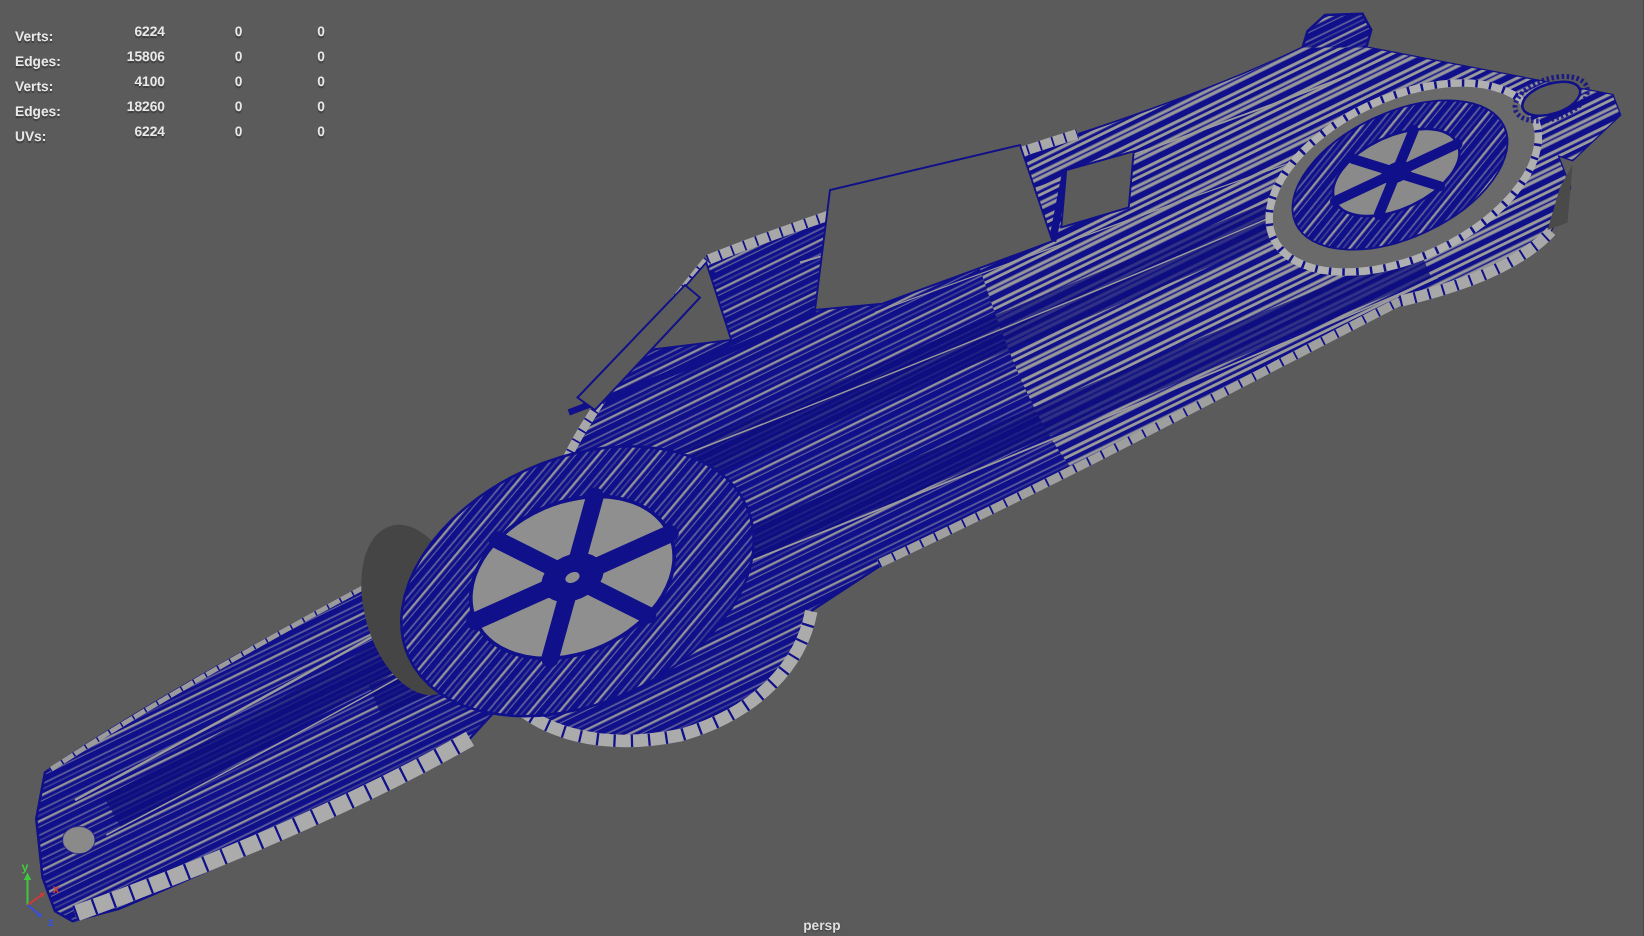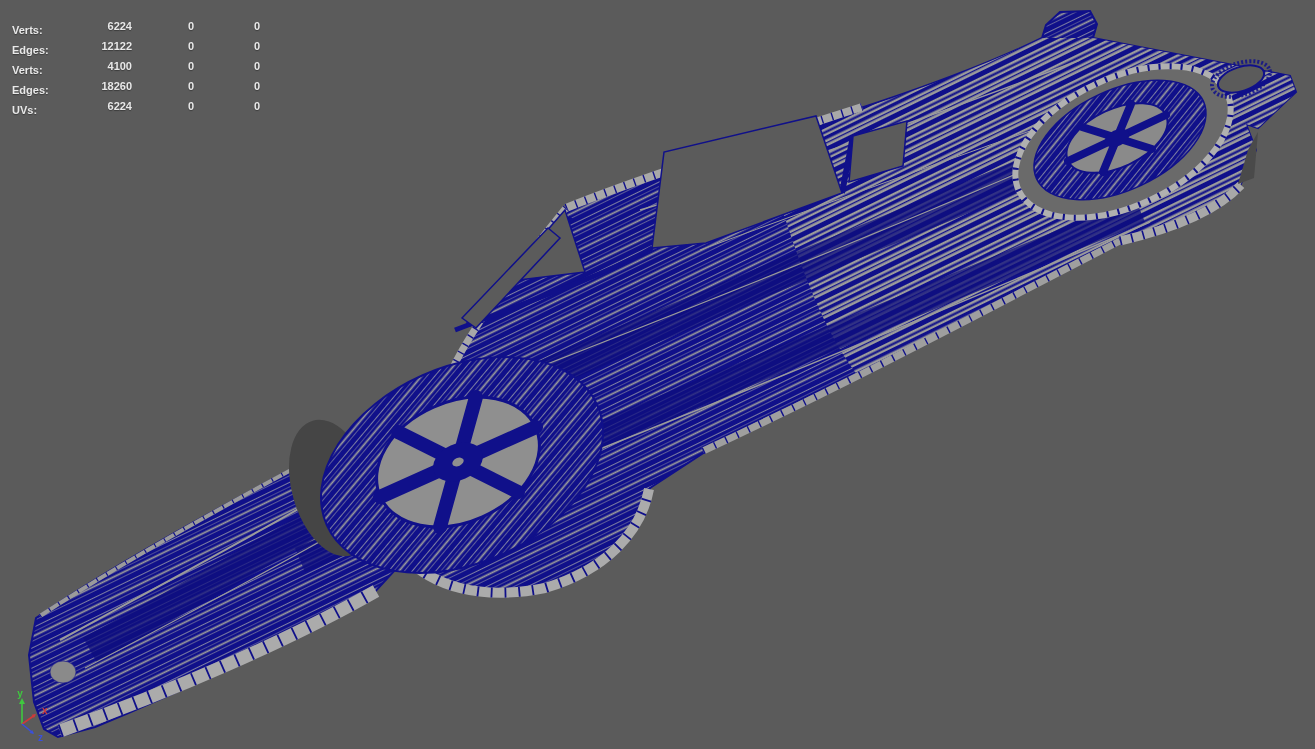--- a/index.html
+++ b/index.html
@@ -151,21 +151,21 @@
 
   <div class="hud">
     <div class="hud-row">
       <span class="lbl">Verts:</span>
       <span class="v">6224</span>
       <span class="v">0</span>
       <span class="v">0</span>
     </div>
     <div class="hud-row">
       <span class="lbl">Edges:</span>
-      <span class="v">12122</span>
+      <span class="v">15806</span>
       <span class="v">0</span>
       <span class="v">0</span>
     </div>
     <div class="hud-row">
       <span class="lbl">Verts:</span>
       <span class="v">4100</span>
       <span class="v">0</span>
       <span class="v">0</span>
     </div>
     <div class="hud-row">
@@ -187,14 +187,15 @@
     <polygon points="16,10 13,16 19,16" fill="#3fc93f"></polygon>
     <line x1="16" y1="36" x2="29" y2="27" stroke-width="1.6" stroke="#cf3a3a"></line>
     <polygon points="30,26 27.9,29.9 25.6,26.7" fill="#cf3a3a"></polygon>
     <line x1="16" y1="36" x2="27" y2="45" stroke-width="1.6" stroke="#3a50dc"></line>
     <polygon points="28,46 23.6,45 26.2,41.9" fill="#3a50dc"></polygon>
     <text x="14" y="9" text-anchor="middle" fill="#3fc93f">y</text>
     <text x="36" y="26" fill="#cf3a3a">x</text>
     <text x="32" y="53" fill="#3a50dc">z</text>
   </svg>
 
+  <div class="cam-label">persp</div>
 
 </div>
 
 </body></html>

